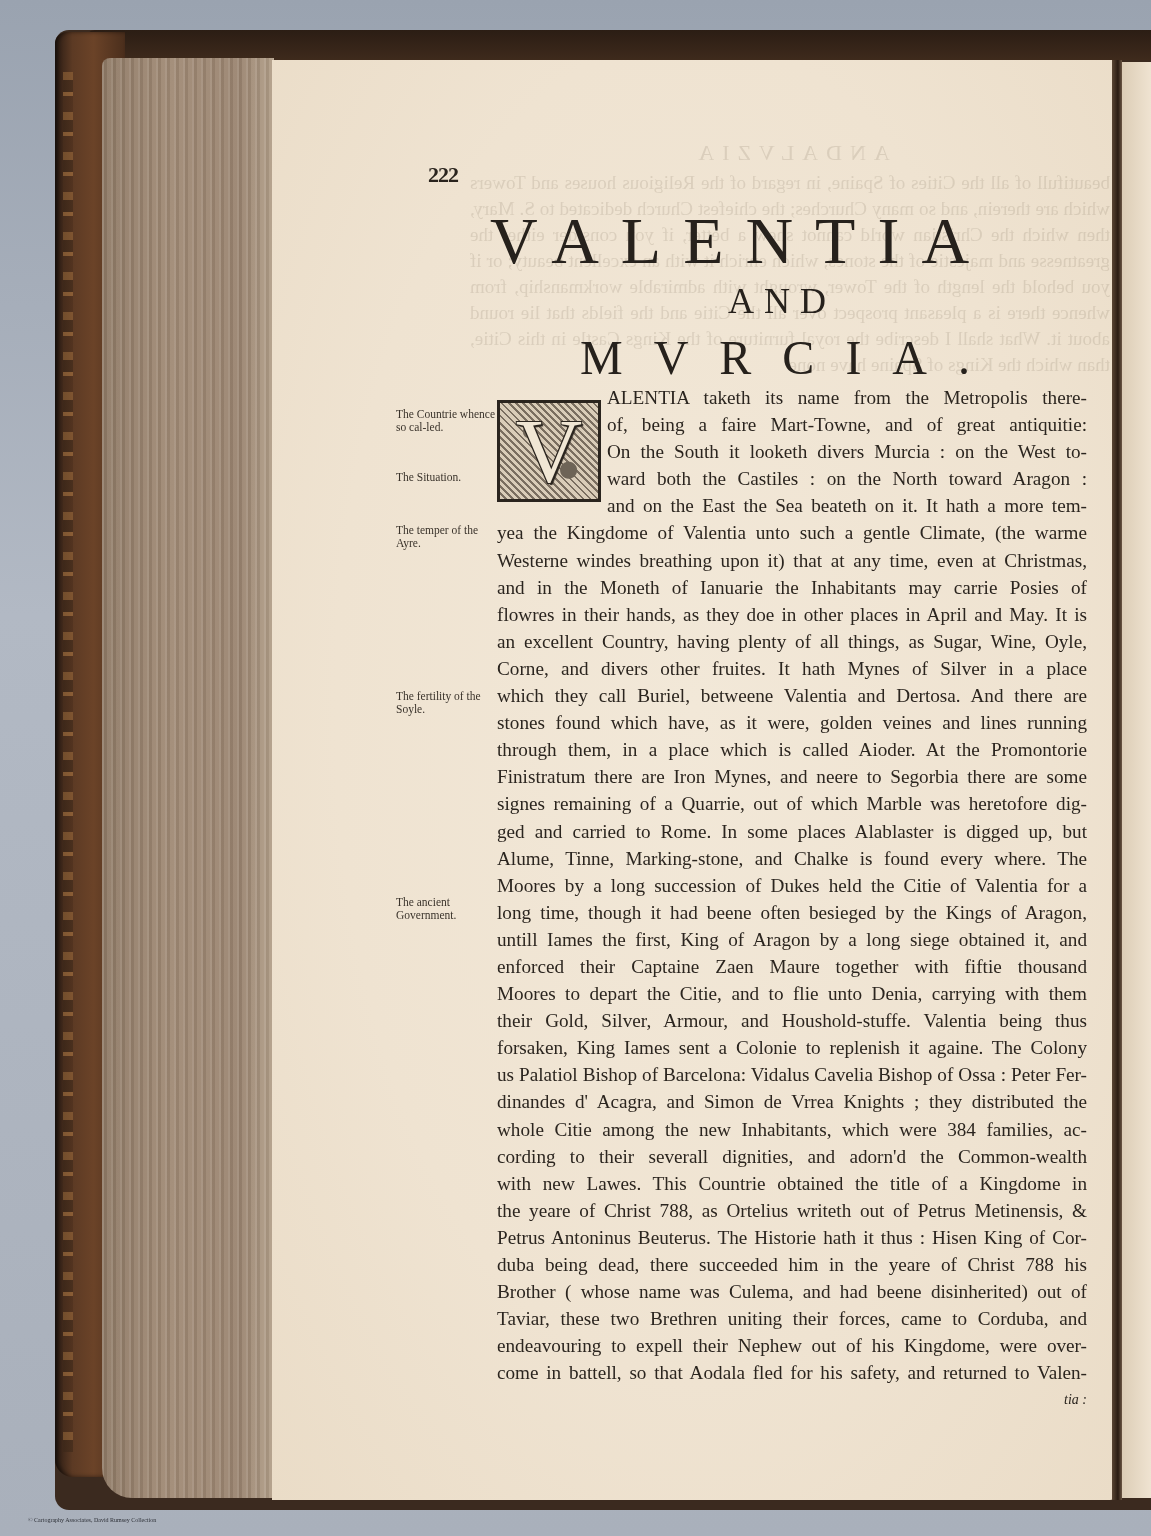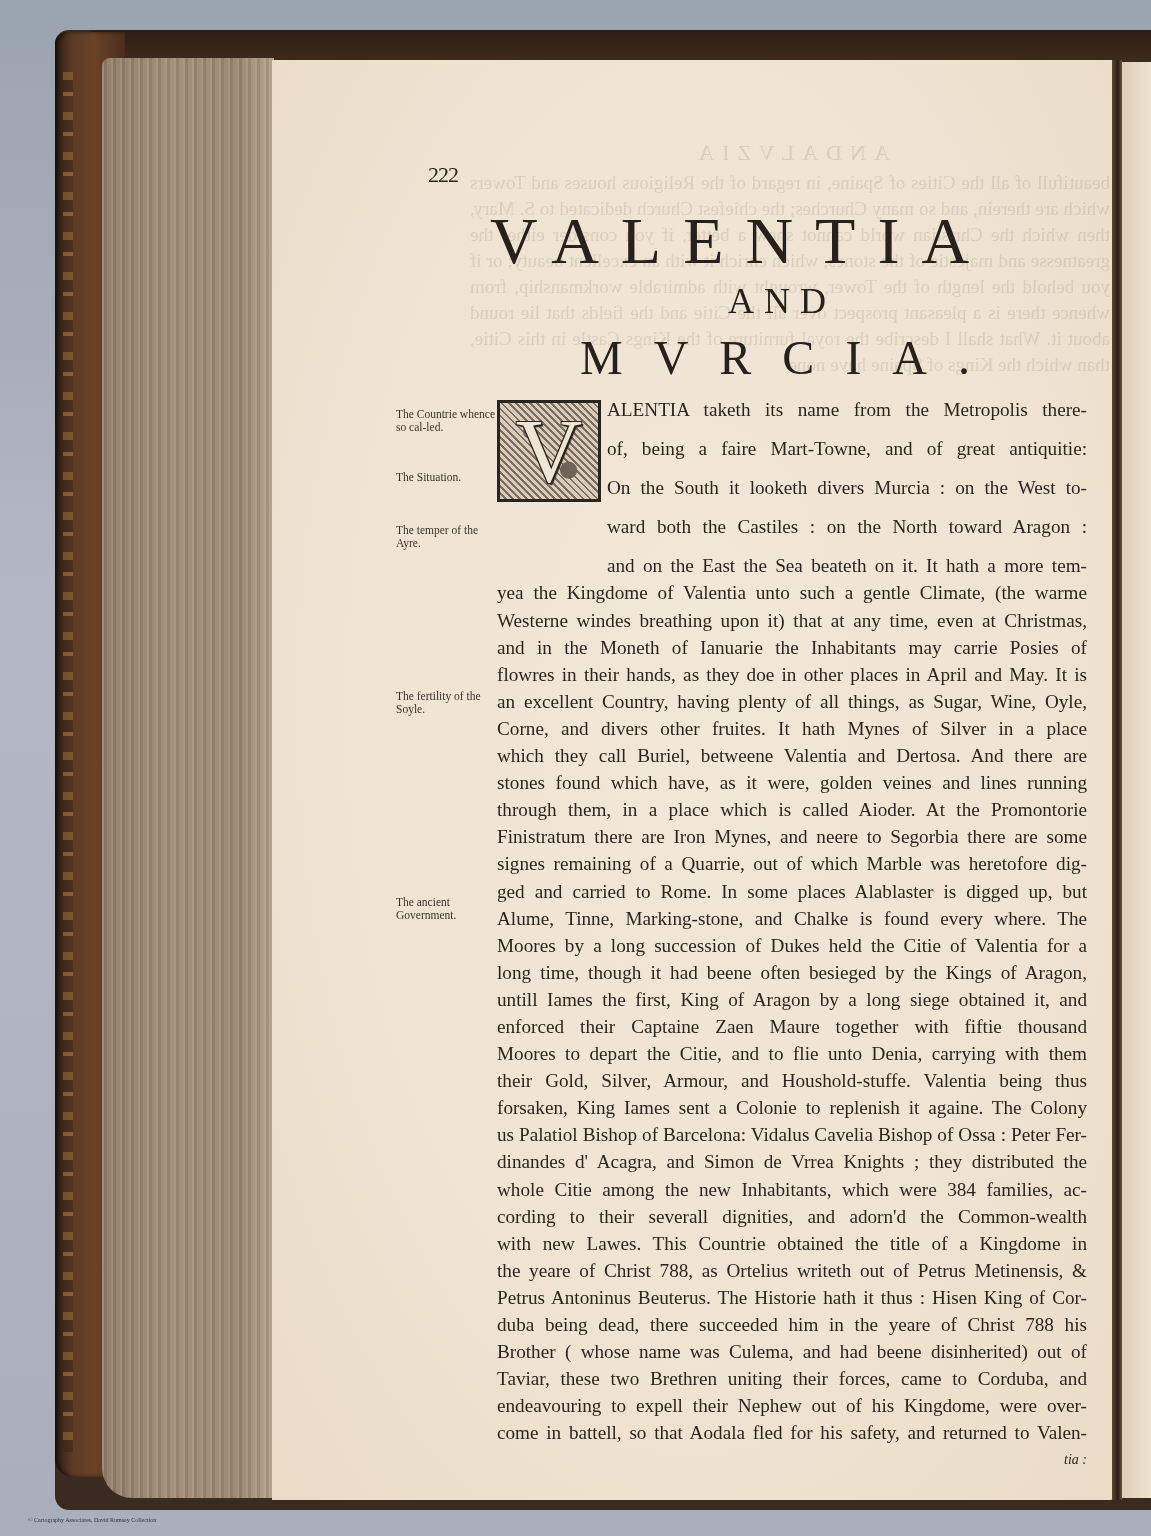--- a/index.html
+++ b/index.html
@@ -54,21 +54,21 @@
   }
   
   .bleed {
     position: absolute; left: 470px; top: 140px; width: 640px; height: 260px;
     color: rgba(90,75,60,.14); font-size: 19px; line-height: 26px; text-align: justify;
     transform: scaleX(-1); overflow: hidden; pointer-events: none;
   }
   .bleed .bleed-head { text-align: center; letter-spacing: 8px; font-size: 22px; margin-bottom: 4px; }
 
   .page-number {
-    position: absolute; left: 428px; top: 162px; font-size: 22px; font-weight: normal; color: #2a241e;
+    position: absolute; left: 428px; top: 162px; font-size: 22px; font-weight: bold; color: #2a241e;
     letter-spacing: -1px;
   }
   .title-1 {
     position: absolute; left: 490px; top: 208px; width: 600px; text-align: left;
     font-size: 66px; letter-spacing: 22px; color: #26211c; font-weight: normal; line-height: 1;
   }
   .title-2 {
     position: absolute; left: 728px; top: 280px; font-size: 36px; letter-spacing: 10px; color: #26211c;
   }
   .title-3 {
@@ -89,21 +89,21 @@
   .drop-cap-letter {
     font-size: 92px; color: #f0e6d4; font-weight: normal; line-height: 1;
     text-shadow: 1px 1px 0 #2a241e, -1px -1px 0 #2a241e, 1px -1px 0 #2a241e, -1px 1px 0 #2a241e, 2px 2px 1px #2a241e;
   }
 
   .body-text {
     position: absolute; left: 497px; top: 384px; width: 590px;
     font-size: 19.2px; line-height: 27.1px; color: #2b251f;
   }
   .line { white-space: nowrap; height: 27.1px; display: flex; justify-content: space-between; }
-  .line.indent { padding-left: 110px; margin-top: 12px; }
+  .line.indent { padding-left: 110px; }
   .line.last { justify-content: flex-end; font-style: italic; font-size: 14px; }
   .line span { display: inline-block; }
   .body-text .line-text { width: 100%; text-align: justify; text-align-last: justify; }
   .line.indent .line-text { width: 100%; }
 
   .credit {
     position: absolute; left: 28px; top: 1517px; font-size: 6px; color: #2e3138; font-family: "Liberation Serif", serif;
   }
 </style>
 </head>

